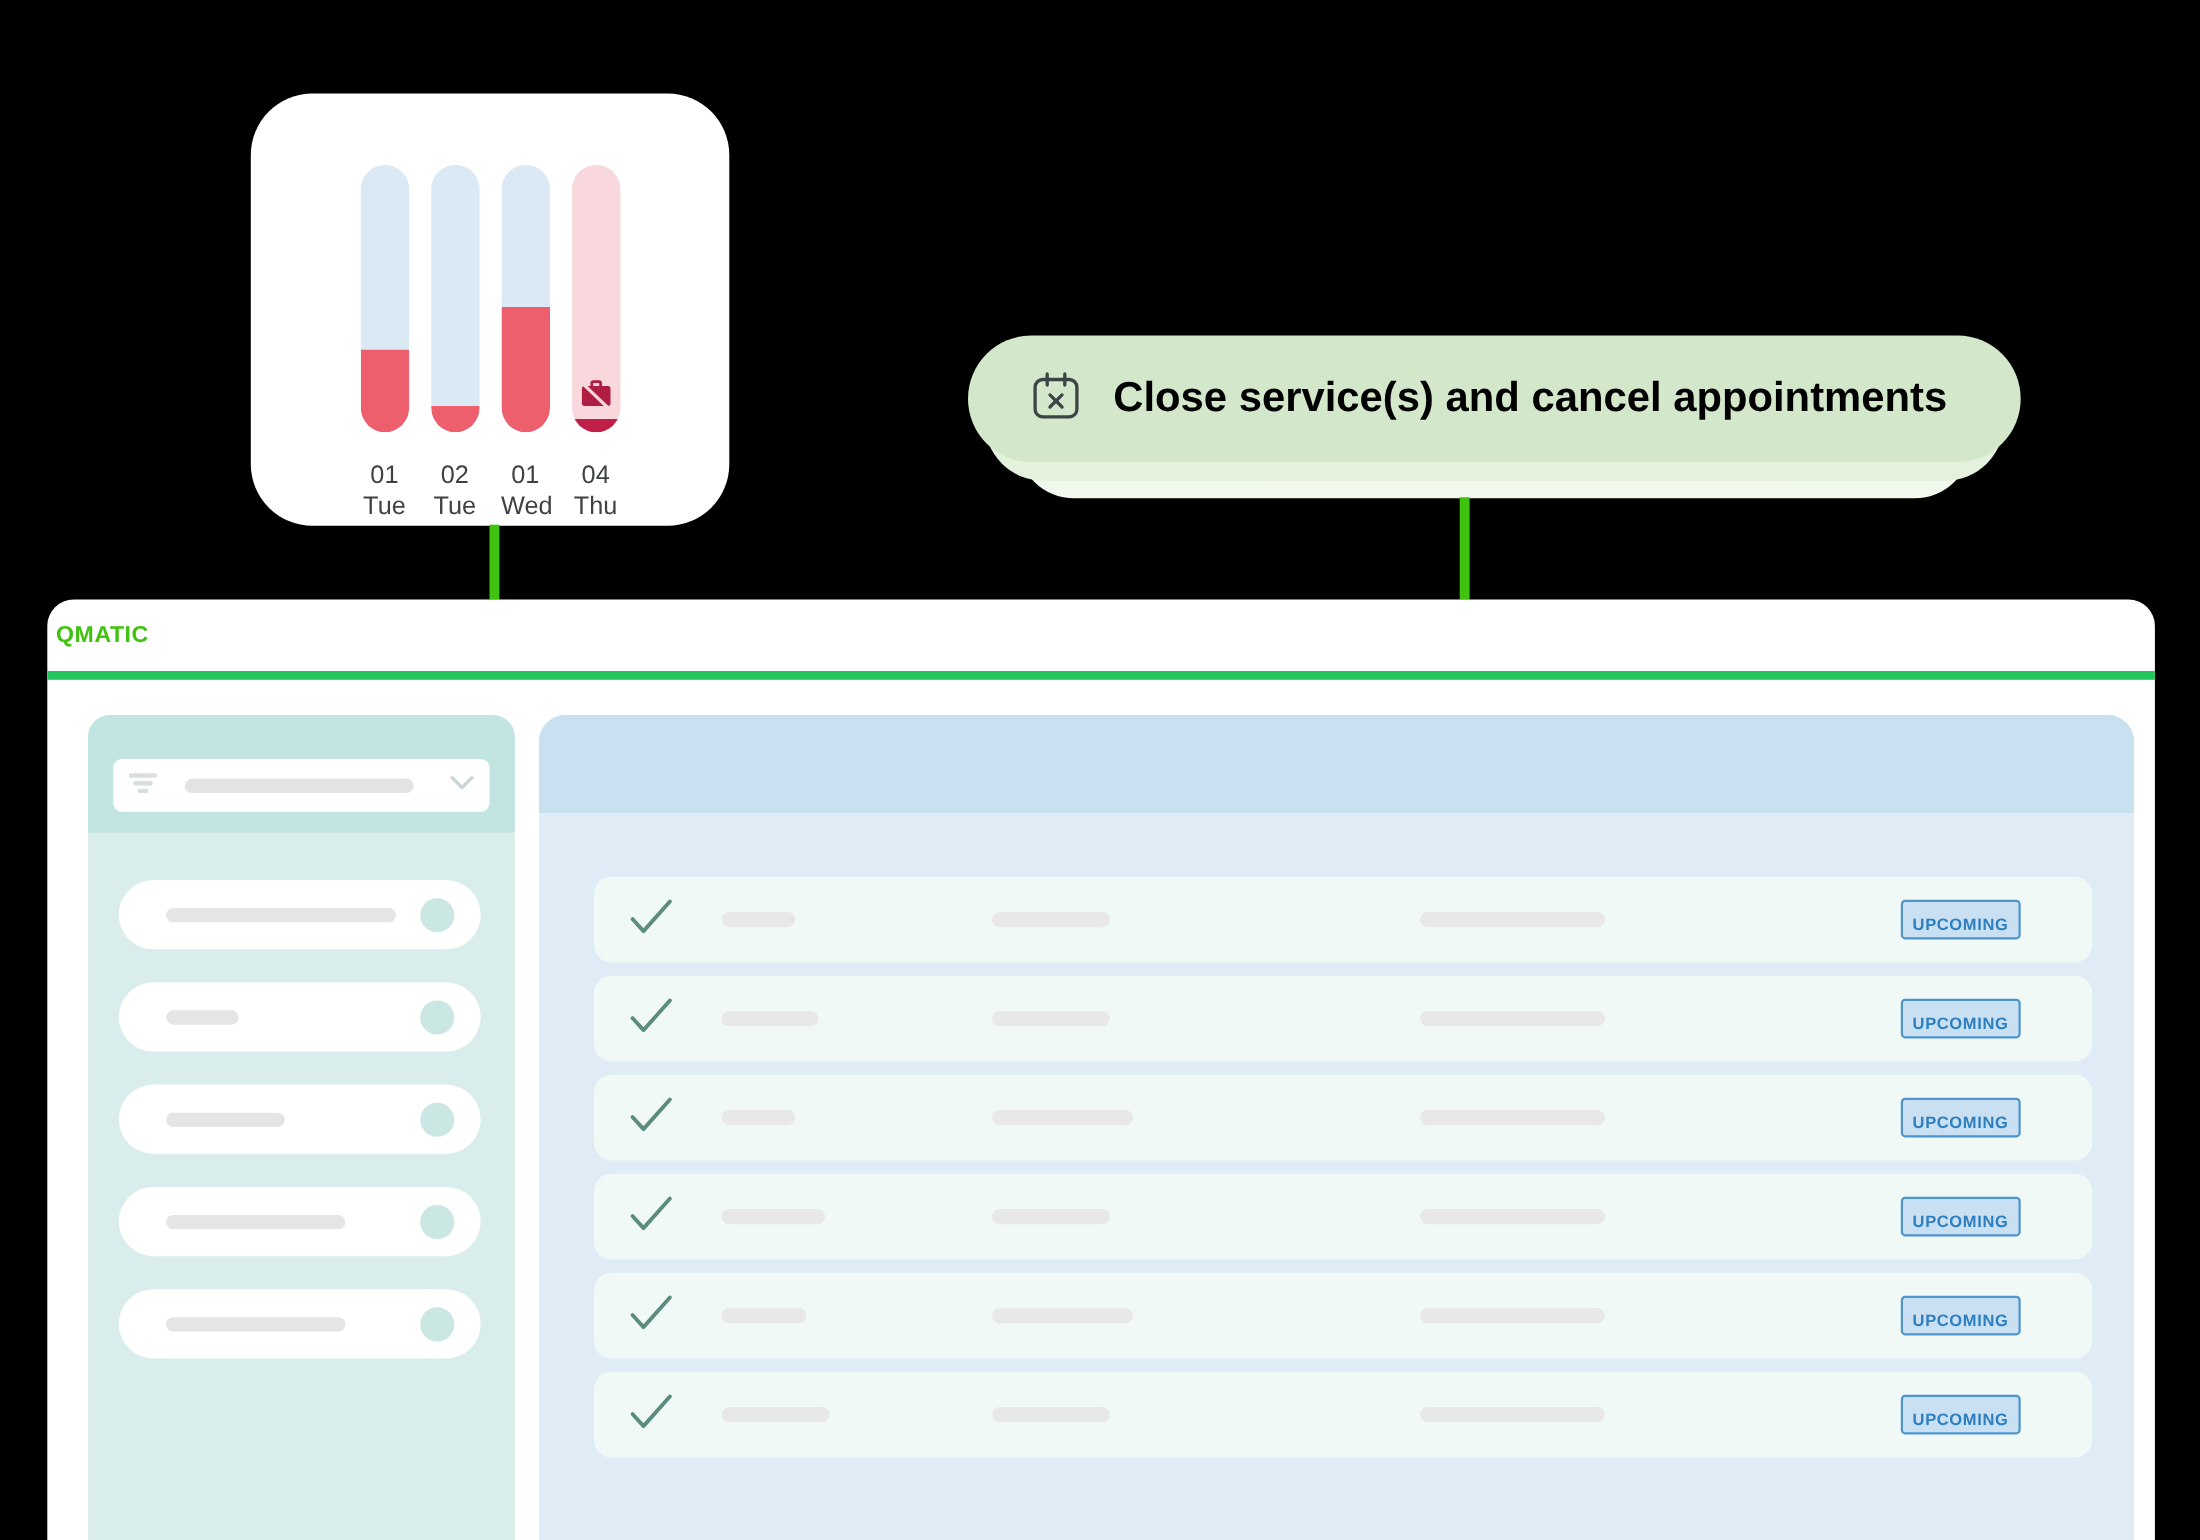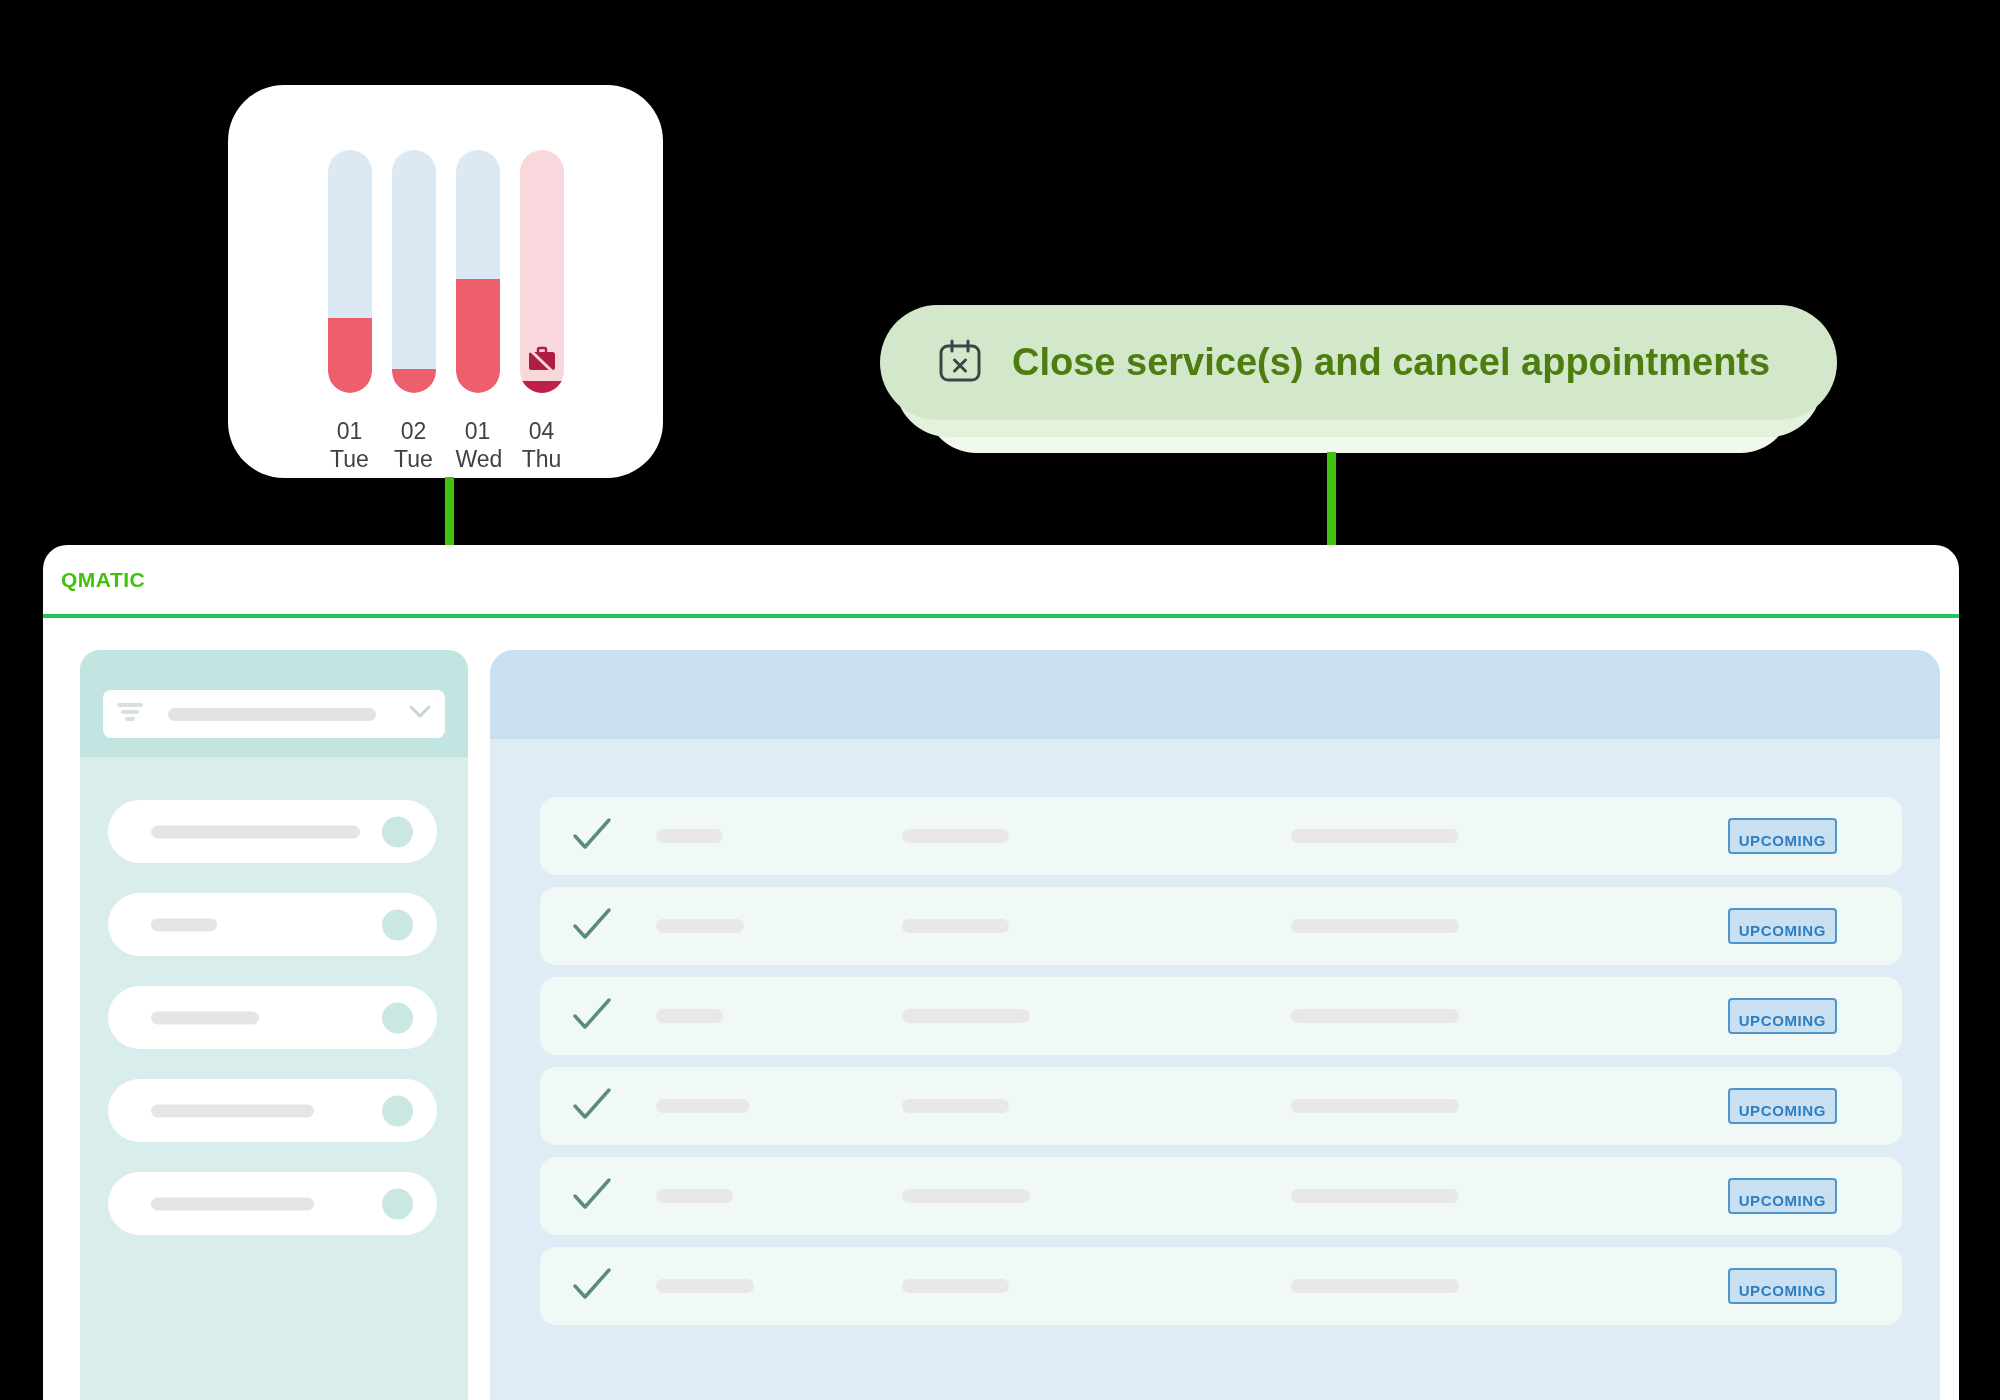--- a/index.html
+++ b/index.html
@@ -15,30 +15,30 @@
   .cap-fill{position:absolute;left:0;right:0;bottom:0;background:var(--bar-red,#ee5f6e);border-radius:0 0 22px 22px;}
   .day-col.closed .cap-fill{background:var(--bar-dark-red,#c01f47);}
   .bar-icon{position:absolute;bottom:16px;left:50%;transform:translateX(-50%);}
   .day-label{margin-top:24px;text-align:center;font-size:23px;line-height:28px;color:#3f4244;white-space:nowrap;}
 
   
   .callout-layer3{position:absolute;left:925px;top:350px;width:867px;height:103px;border-radius:52px;background:#f1f8ec;}
   .callout-layer2{position:absolute;left:895px;top:330px;width:927px;height:107px;border-radius:54px;background:#e4f1dd;}
   .callout{position:absolute;left:880px;top:305px;width:957px;height:115px;border-radius:58px;
            background:var(--callout-green,#d3e8cb);display:flex;align-items:center;padding-left:57px;gap:29px;box-sizing:border-box;}
-  .callout-label{font-size:38px;font-weight:bold;color:#4d7c0f;white-space:nowrap;}
+  .callout-label{font-size:38px;font-weight:bold;color:#000000;white-space:nowrap;}
 
   
   .connector{position:absolute;width:9px;background:var(--accent-green,#3fc30e);}
   .connector.c1{left:445px;top:477px;height:68px;}
   .connector.c2{left:1327px;top:452px;height:93px;}
 
   
   .panel{position:absolute;left:43px;top:545px;width:1916px;height:855px;background:#fff;border-radius:24px 24px 0 0;}
-  .panel-header{height:73px;border-bottom:4px solid #22c55e;display:flex;align-items:center;padding-left:18px;box-sizing:border-box;}
+  .panel-header{height:73px;border-bottom:8px solid #22c55e;display:flex;align-items:center;padding-left:8px;box-sizing:border-box;}
   .brand{font-size:21px;font-weight:bold;letter-spacing:.5px;color:var(--accent-green,#3fc30e);}
 
   
   .sidebar{position:absolute;left:37px;top:105px;width:388px;bottom:0;background:var(--sidebar-teal,#d9eeec);
            border-radius:20px 20px 0 0;overflow:hidden;}
   .sidebar-top{position:relative;height:107px;background:var(--sidebar-teal-dark,#c3e5e1);}
   .filter-box{position:absolute;left:23px;top:40px;width:342px;height:48px;background:#fff;border-radius:8px;
               display:flex;align-items:center;box-sizing:border-box;padding:0 14px;}
   .filter-ph{margin-left:25px;height:13px;border-radius:7px;background:#e3e3e3;}
   .filter-box .chevron{margin-left:auto;}

